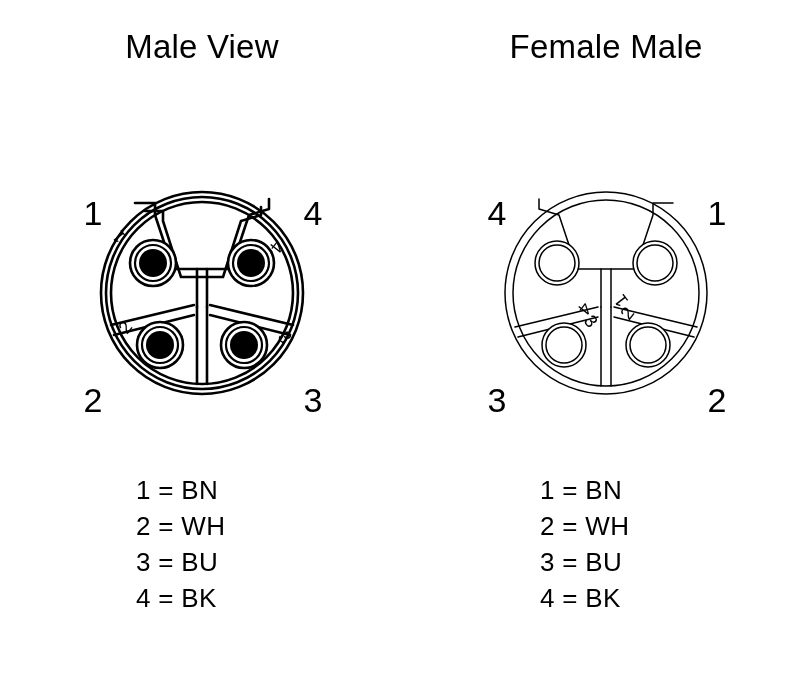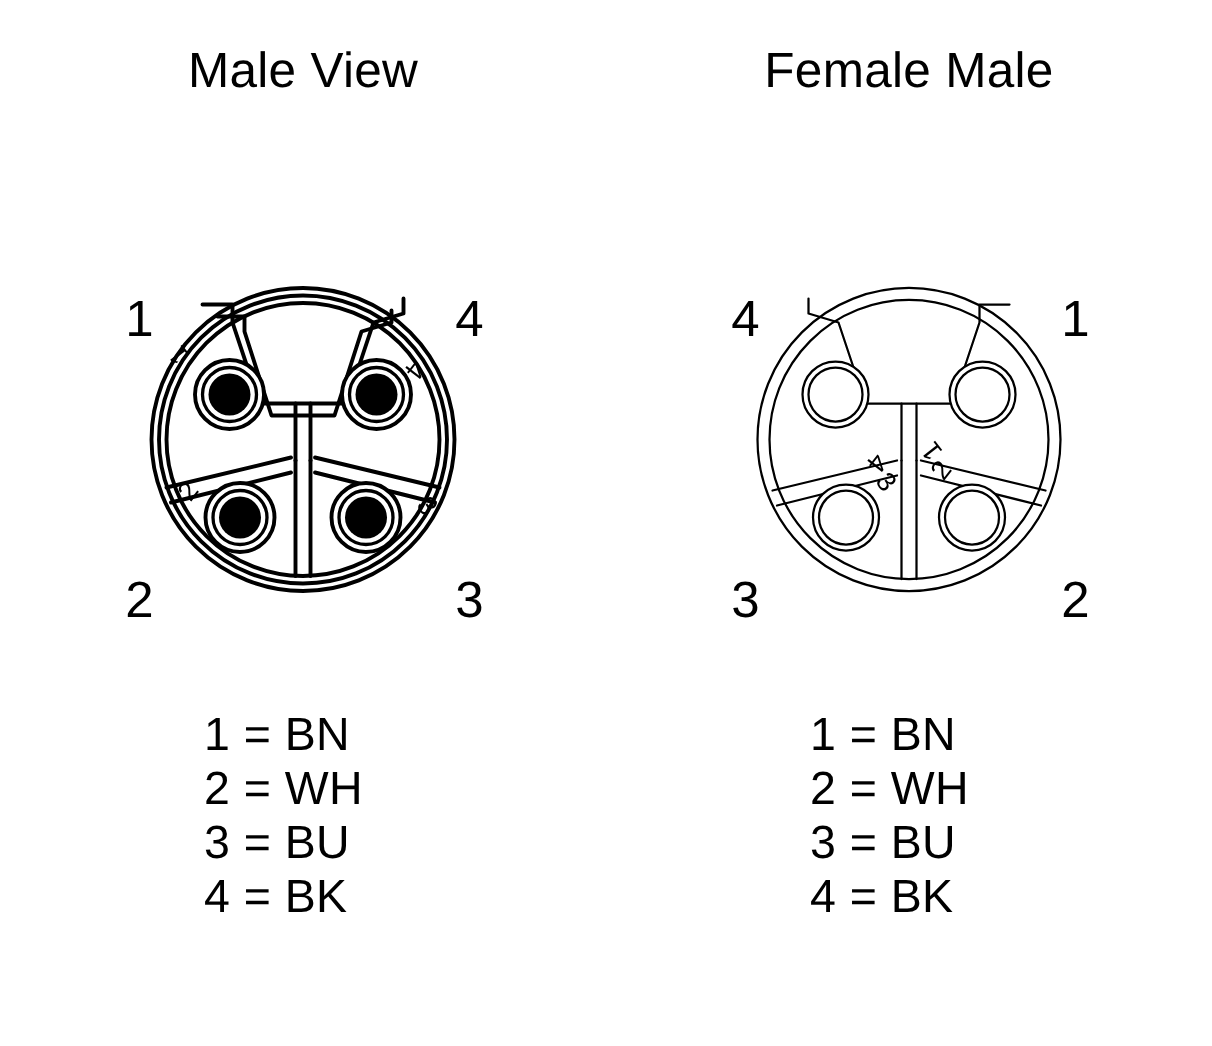--- a/index.html
+++ b/index.html
@@ -78,21 +78,21 @@
     top: 472px;
     left: 0;
     width: 404px;
     display: flex;
     flex-direction: column;
     align-items: flex-start;
     padding-left: 136px;
     box-sizing: border-box;
   }
   .legend-row {
-    font-size: 31px;
+    font-size: 26px;
     line-height: 36px;
     white-space: pre;
     letter-spacing: 0.3px;
   }
 </style>
 </head>
 <body>
 
 <div class="page">
 

